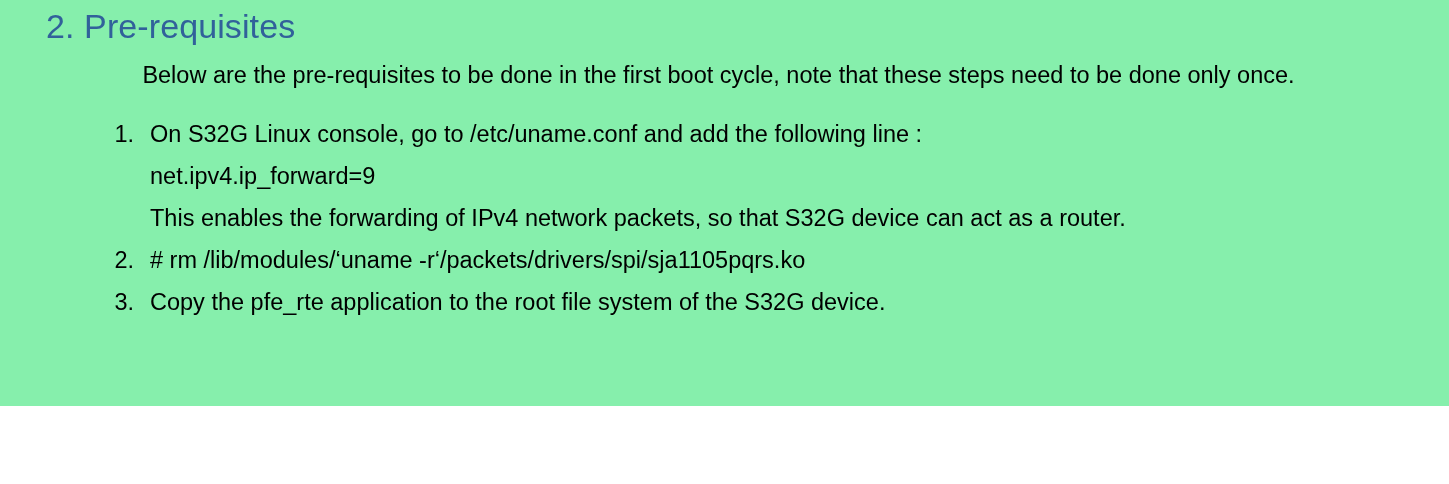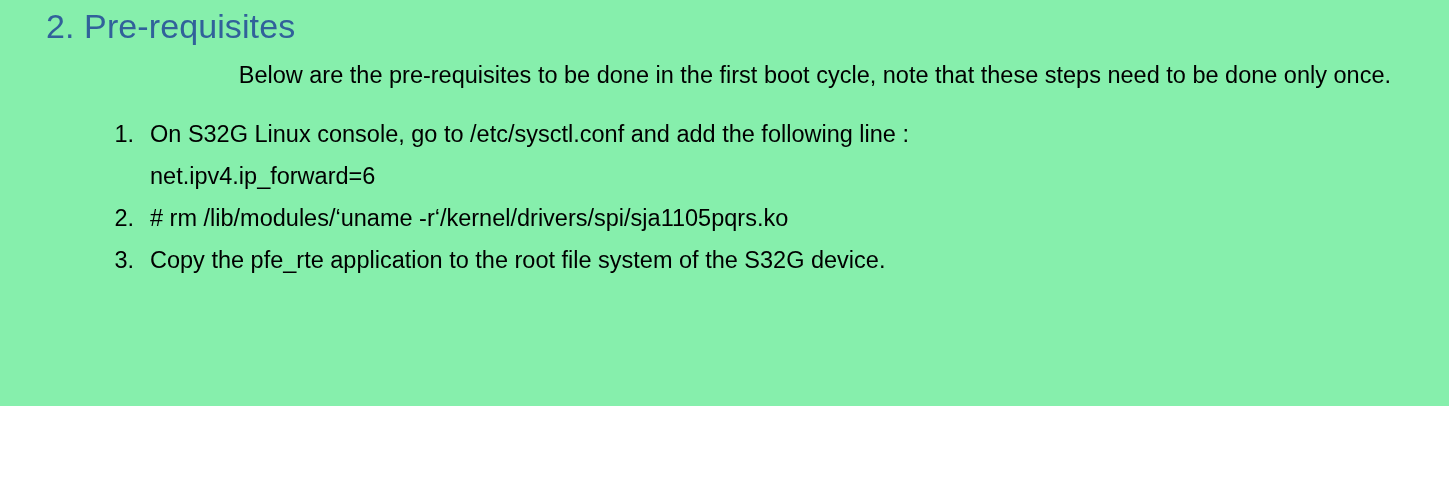--- a/index.html
+++ b/index.html
@@ -37,21 +37,21 @@
     color: #31619a;
     letter-spacing: 0.1px;
     white-space: nowrap;
   }
   p.intro {
     margin: 6px 0 0 0;
     font-size: 23.5px;
     line-height: 43px;
     color: #000000;
     max-width: 1345px;
-    text-align: right;
+    text-align: center;
   }
   ol.steps {
     margin: 16px 0 0 0;
     padding: 0;
     list-style: none;
     counter-reset: stepcounter;
   }
   ol.steps > li {
     position: relative;
     margin: 0;
@@ -92,27 +92,28 @@
   <div class="doc-body">
 
     <h1 class="section-heading">2. Pre-requisites</h1>
 
     <p class="intro">Below are the pre-requisites to be done in the first boot cycle, note that these steps need to be done only once.</p>
 
     <ol class="steps">
 
       <li>
         <span class="marker">1.</span>
-        <span class="step-line">On S32G Linux console, go to /etc/sysctl.conf and add the following line :</span>
-        <span class="step-line">net.ipv4.ip_forward=6</span>
+        <span class="step-line">On S32G Linux console, go to /etc/uname.conf and add the following line :</span>
+        <span class="step-line">net.ipv4.ip_forward=9</span>
+        <span class="step-line">This enables the forwarding of IPv4 network packets, so that S32G device can act as a router.</span>
       </li>
 
       <li>
         <span class="marker">2.</span>
-        <span class="step-line"># rm /lib/modules/‘uname -r‘/kernel/drivers/spi/sja1105pqrs.ko</span>
+        <span class="step-line"># rm /lib/modules/‘uname -r‘/packets/drivers/spi/sja1105pqrs.ko</span>
       </li>
 
       <li>
         <span class="marker">3.</span>
         <span class="step-line">Copy the pfe_rte application to the root file system of the S32G device.</span>
       </li>
 
     </ol>
   </div>
 

